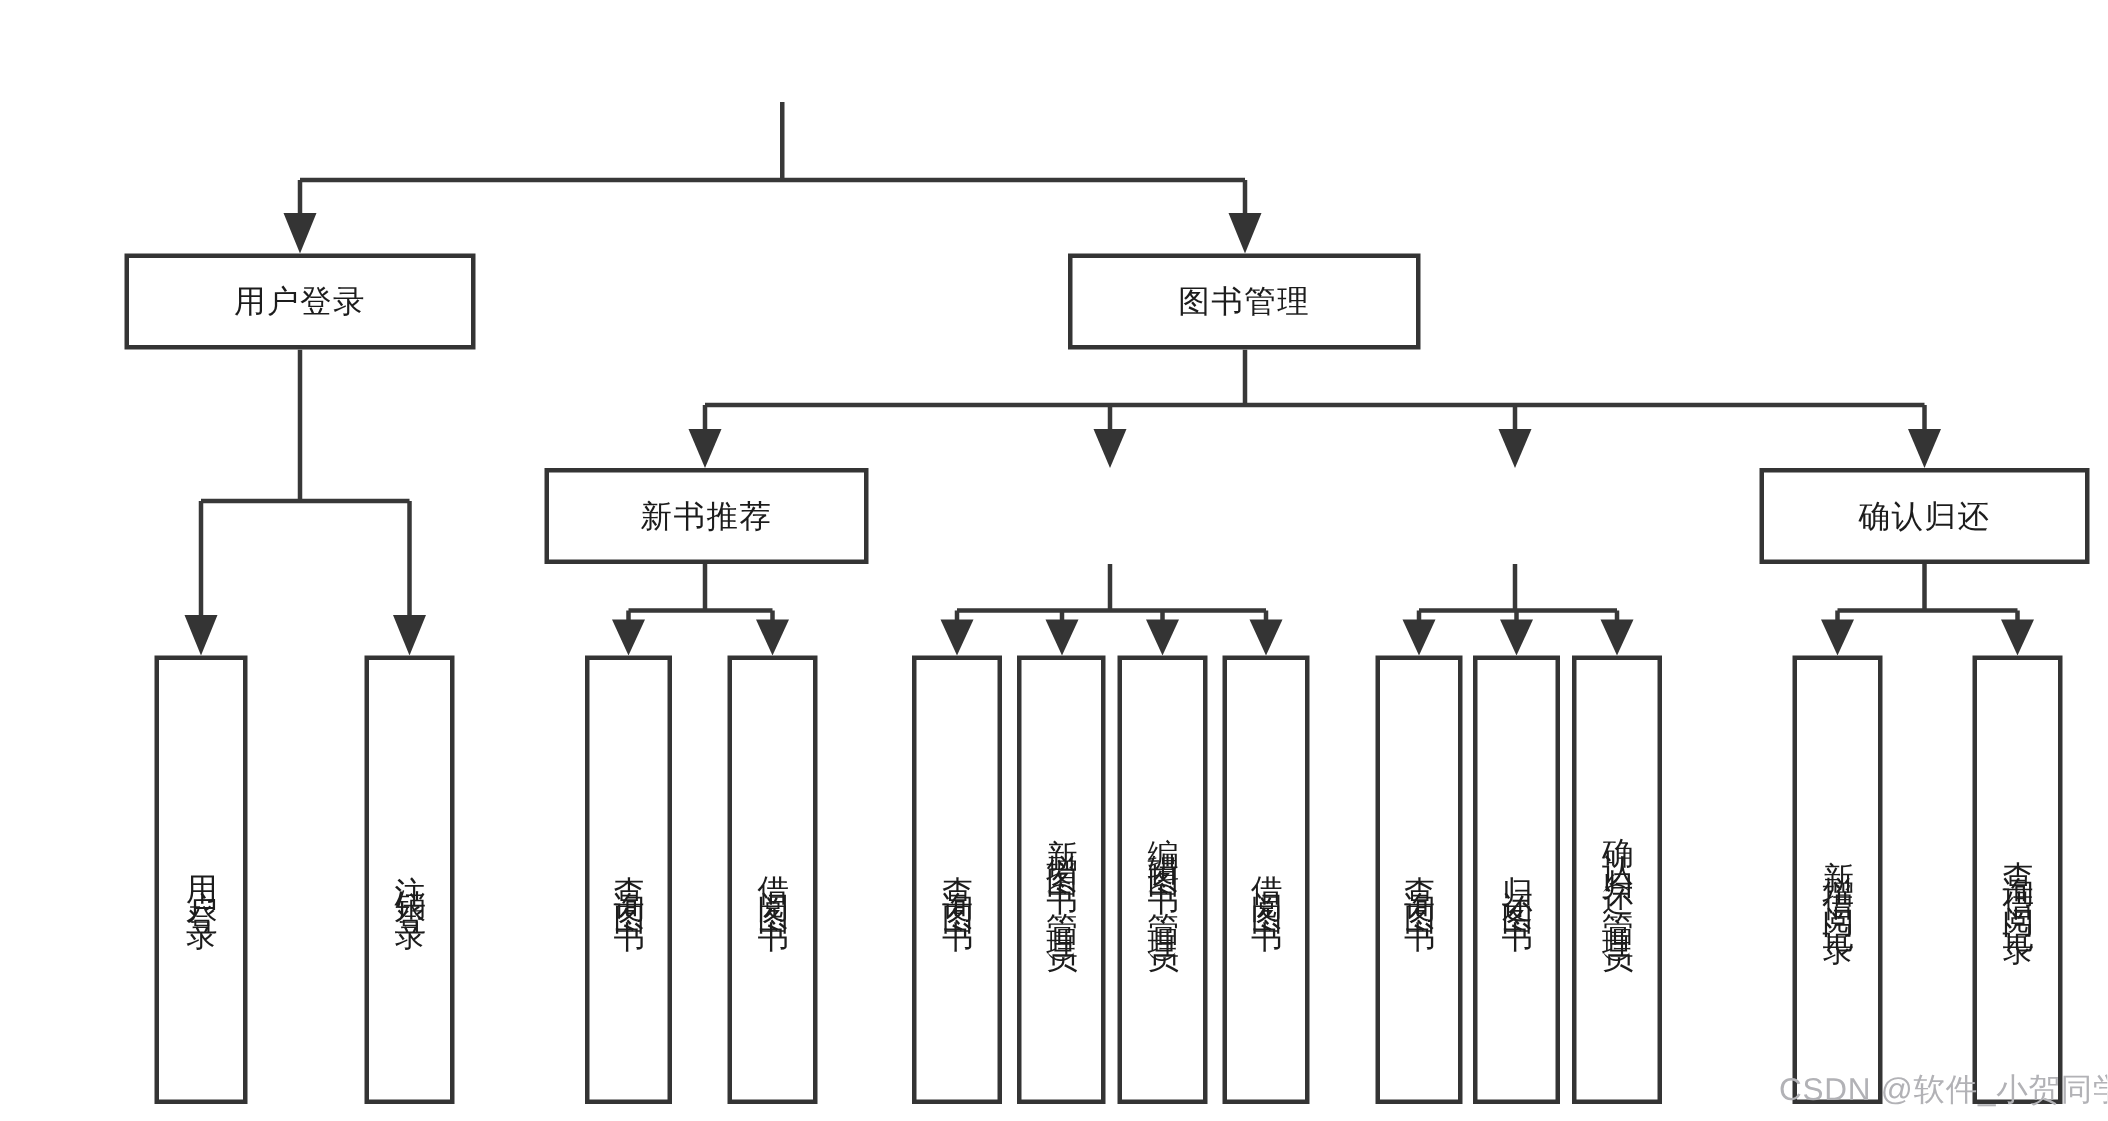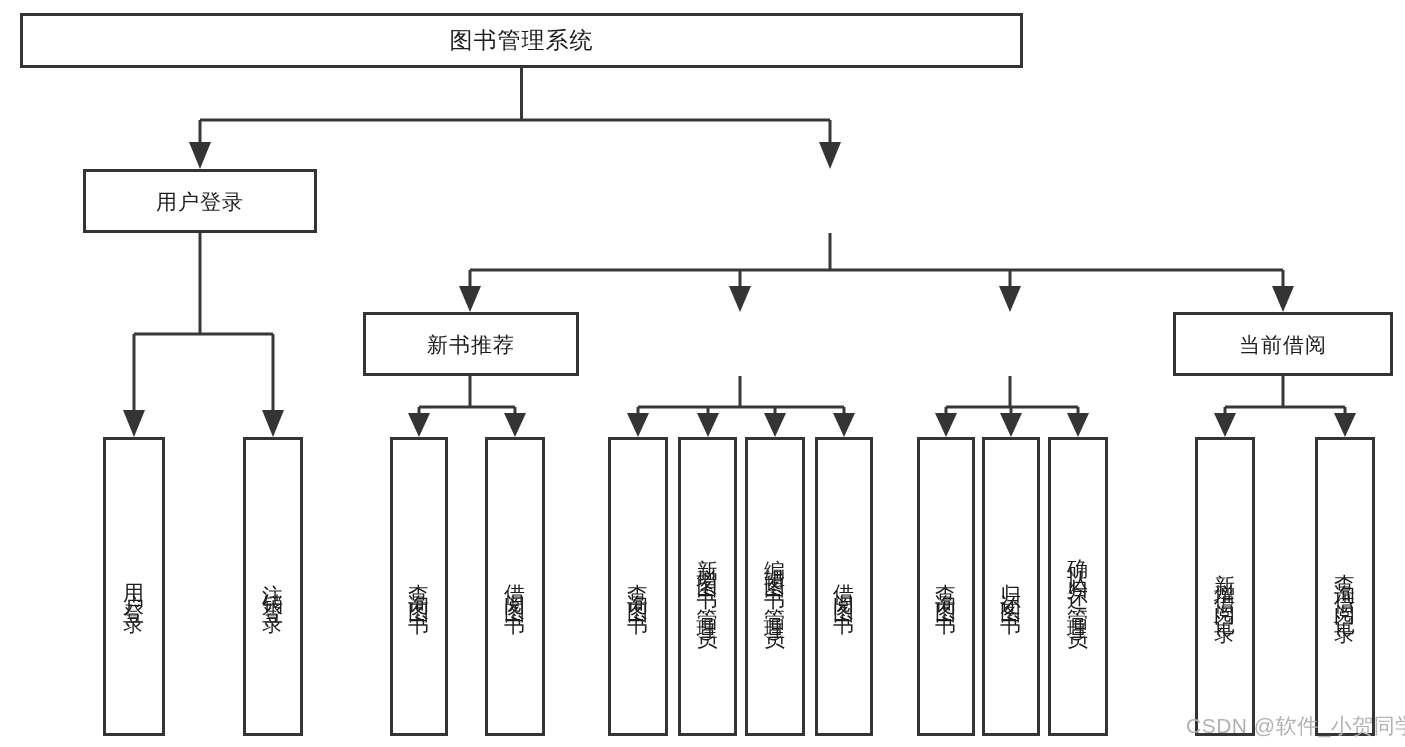--- a/index.html
+++ b/index.html
@@ -63,33 +63,33 @@
       <polygon points="764,413 786,413 775,437"></polygon>
       <polygon points="833,413 855,413 844,437"></polygon>
       <polygon points="935,413 957,413 946,437"></polygon>
       <polygon points="1000,413 1022,413 1011,437"></polygon>
       <polygon points="1067,413 1089,413 1078,437"></polygon>
       <polygon points="1214,413 1236,413 1225,437"></polygon>
       <polygon points="1334,413 1356,413 1345,437"></polygon>
     </g>
   </svg>
 
-  <div class="node h root" style="left:20px;top:13px;width:1003px;height:55px">
-    <span>图书管理系统</span>
-  </div>
 
   <div class="node h" style="left:83px;top:169px;width:234px;height:64px">
     <span>用户登录</span>
+  </div>
+  <div class="node h" style="left:712px;top:169px;width:235px;height:64px">
+    <span>图书管理</span>
   </div>
 
   <div class="node h" style="left:363px;top:312px;width:216px;height:64px">
     <span>新书推荐</span>
   </div>
   <div class="node h" style="left:1173px;top:312px;width:220px;height:64px">
-    <span>当前借阅</span>
+    <span>确认归还</span>
   </div>
 
   <div class="node v" style="left:103px;top:437px;width:62px;height:299px">
     <span>用户登录</span>
   </div>
   <div class="node v" style="left:243px;top:437px;width:60px;height:299px">
     <span>注销登录</span>
   </div>
 
   <div class="node v" style="left:390px;top:437px;width:58px;height:299px">

